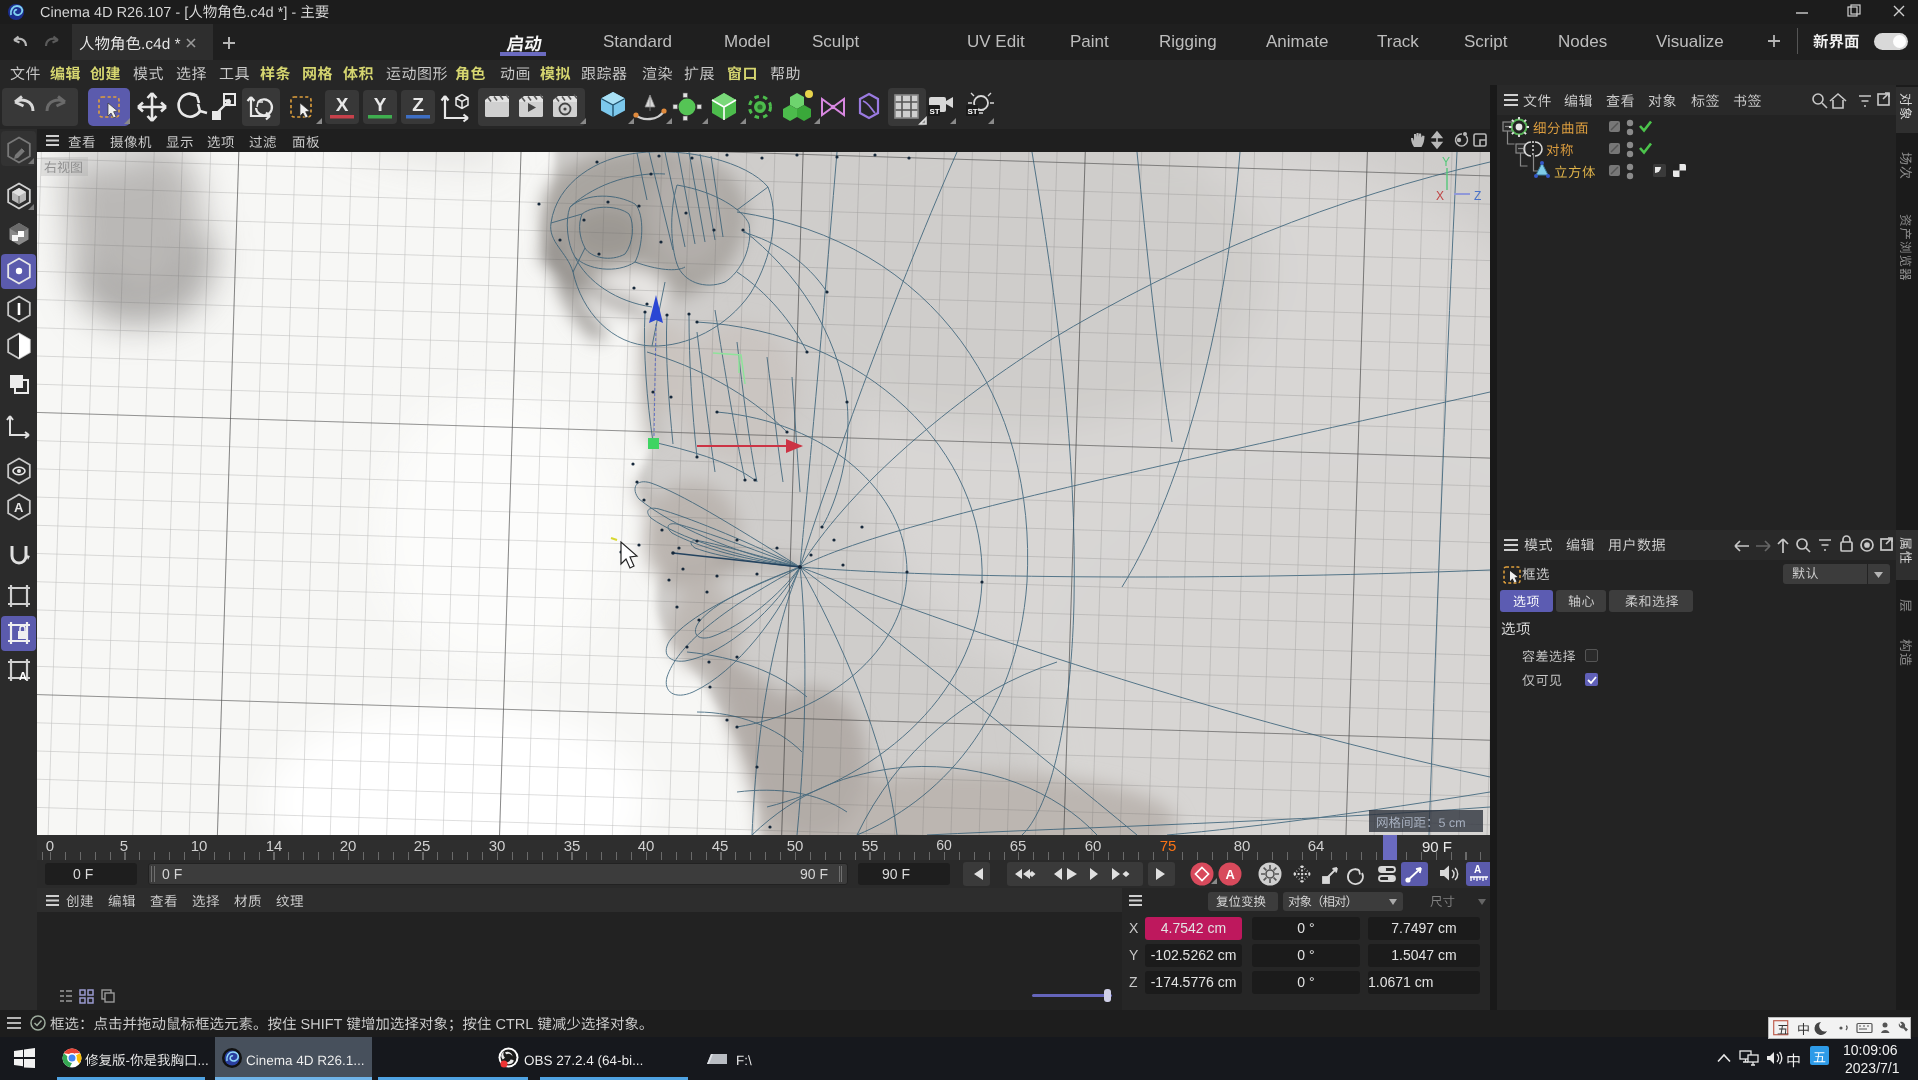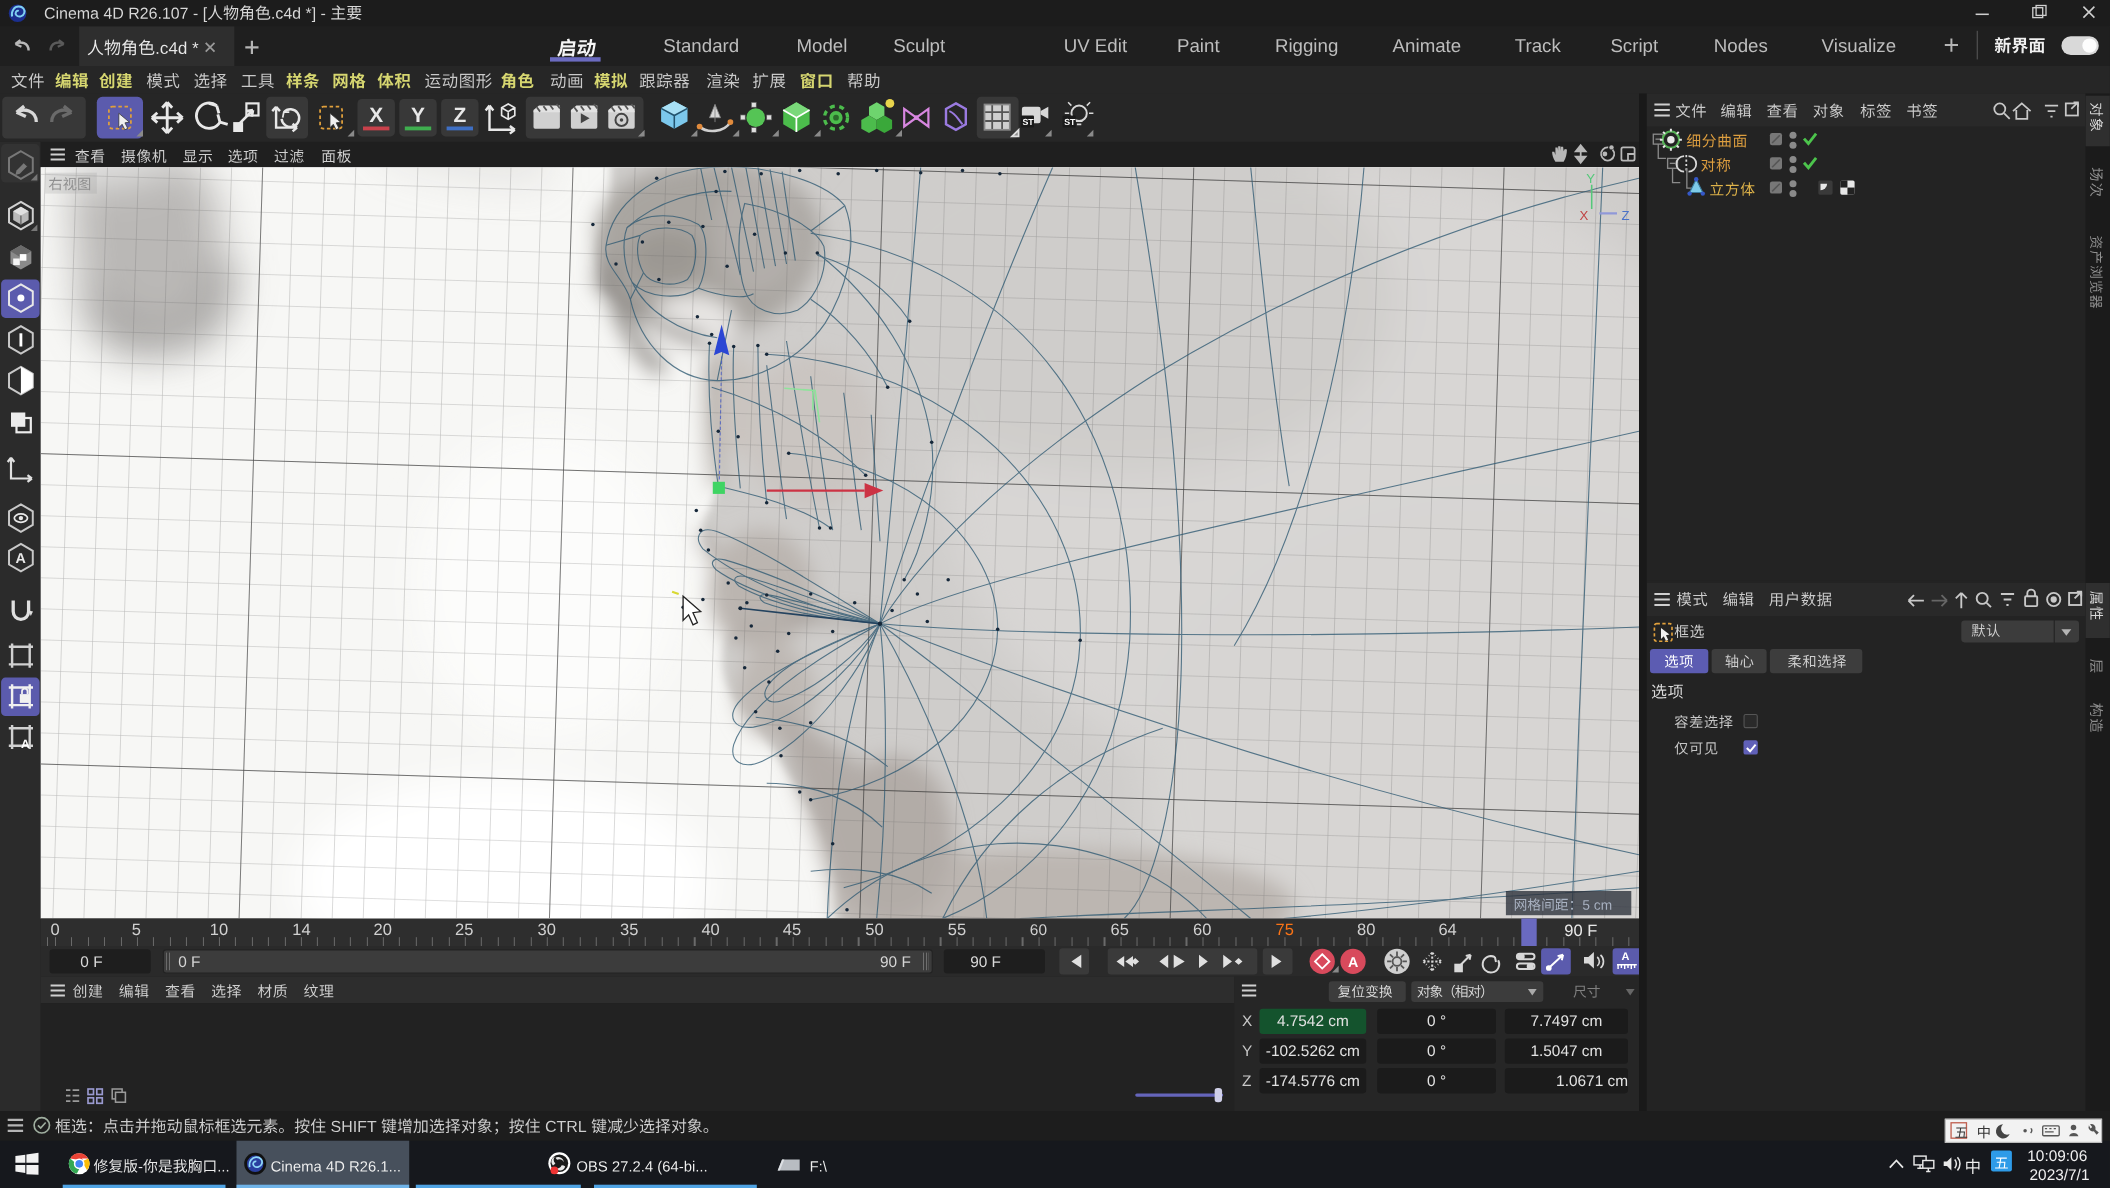--- a/index.html
+++ b/index.html
@@ -612,29 +612,29 @@
 <div class="abs" style="left:1283px;top:892px;width:120px;height:19px;background:#3c3c3c;border-radius:3px"></div>
 <svg class="ic" style="left:1389px;top:899px" width="8" height="6" viewBox="0 0 8 6">
     <path d="M0 0 L4 6 L8 0 Z" fill="#aaa"></path>
   </svg>
 <svg class="ic" style="left:1478px;top:899px" width="8" height="6" viewBox="0 0 8 6">
     <path d="M0 0 L4 6 L8 0 Z" fill="#666"></path>
   </svg>
 <div class="txt" style="left:1129px;top:920px;font-size:14px;color:#c8c8c8">X</div>
 <div class="txt" style="left:1129px;top:947px;font-size:14px;color:#c8c8c8">Y</div>
 <div class="txt" style="left:1129px;top:974px;font-size:14px;color:#c8c8c8">Z</div>
-<div class="abs" style="left:1145px;top:917px;width:97px;height:23px;background:#14532d;border-radius:3px;overflow:hidden;text-align:center;font-size:14px;color:#e2e2e2;line-height:23px">4.7542 cm</div>
+<div class="abs" style="left:1145px;top:917px;width:97px;height:23px;background:#be185d;border-radius:3px;overflow:hidden;text-align:center;font-size:14px;color:#e2e2e2;line-height:23px">4.7542 cm</div>
 <div class="abs" style="left:1145px;top:944px;width:97px;height:23px;background:#1b1b1b;border-radius:3px;overflow:hidden;text-align:center;font-size:14px;color:#e2e2e2;line-height:23px">-102.5262 cm</div>
 <div class="abs" style="left:1145px;top:971px;width:97px;height:23px;background:#1b1b1b;border-radius:3px;overflow:hidden;text-align:center;font-size:14px;color:#e2e2e2;line-height:23px">-174.5776 cm</div>
 <div class="abs" style="left:1252px;top:917px;width:108px;height:23px;background:#1b1b1b;border-radius:3px;text-align:center;font-size:14px;color:#e2e2e2;line-height:23px">0 °</div>
 <div class="abs" style="left:1252px;top:944px;width:108px;height:23px;background:#1b1b1b;border-radius:3px;text-align:center;font-size:14px;color:#e2e2e2;line-height:23px">0 °</div>
 <div class="abs" style="left:1252px;top:971px;width:108px;height:23px;background:#1b1b1b;border-radius:3px;text-align:center;font-size:14px;color:#e2e2e2;line-height:23px">0 °</div>
 <div class="abs" style="left:1368px;top:917px;width:112px;height:23px;background:#1b1b1b;border-radius:3px;text-align:center;font-size:14px;color:#e2e2e2;line-height:23px">7.7497 cm</div>
 <div class="abs" style="left:1368px;top:944px;width:112px;height:23px;background:#1b1b1b;border-radius:3px;text-align:center;font-size:14px;color:#e2e2e2;line-height:23px">1.5047 cm</div>
-<div class="abs" style="left:1368px;top:971px;width:112px;height:23px;background:#1b1b1b;border-radius:3px;text-align:right;font-size:14px;color:#e2e2e2;line-height:23px">1.0671 cm</div>
+<div class="abs" style="left:1368px;top:971px;width:112px;height:23px;background:#1b1b1b;border-radius:3px;text-align:left;font-size:14px;color:#e2e2e2;line-height:23px">1.0671 cm</div>
 
 <div class="abs" style="left:1490px;top:85px;width:7px;height:925px;background:#191919"></div>
 <div class="abs" style="left:1497px;top:85px;width:399px;height:443px;background:#232323"></div>
 <div class="abs" style="left:1497px;top:85px;width:399px;height:30px;background:#292929"></div>
 <svg class="ic" style="left:1503px;top:93px" width="16" height="14" viewBox="0 0 16 14">
     <path d="M1 2 h14 M1 7 h14 M1 12 h14" stroke="#cfcfcf" stroke-width="2"></path>
   </svg>
 <svg class="ic" style="left:1497px;top:85px" width="399" height="443" viewBox="0 0 399 443">
 
 <g stroke="#c8c8c8" stroke-width="1.6" fill="none">

